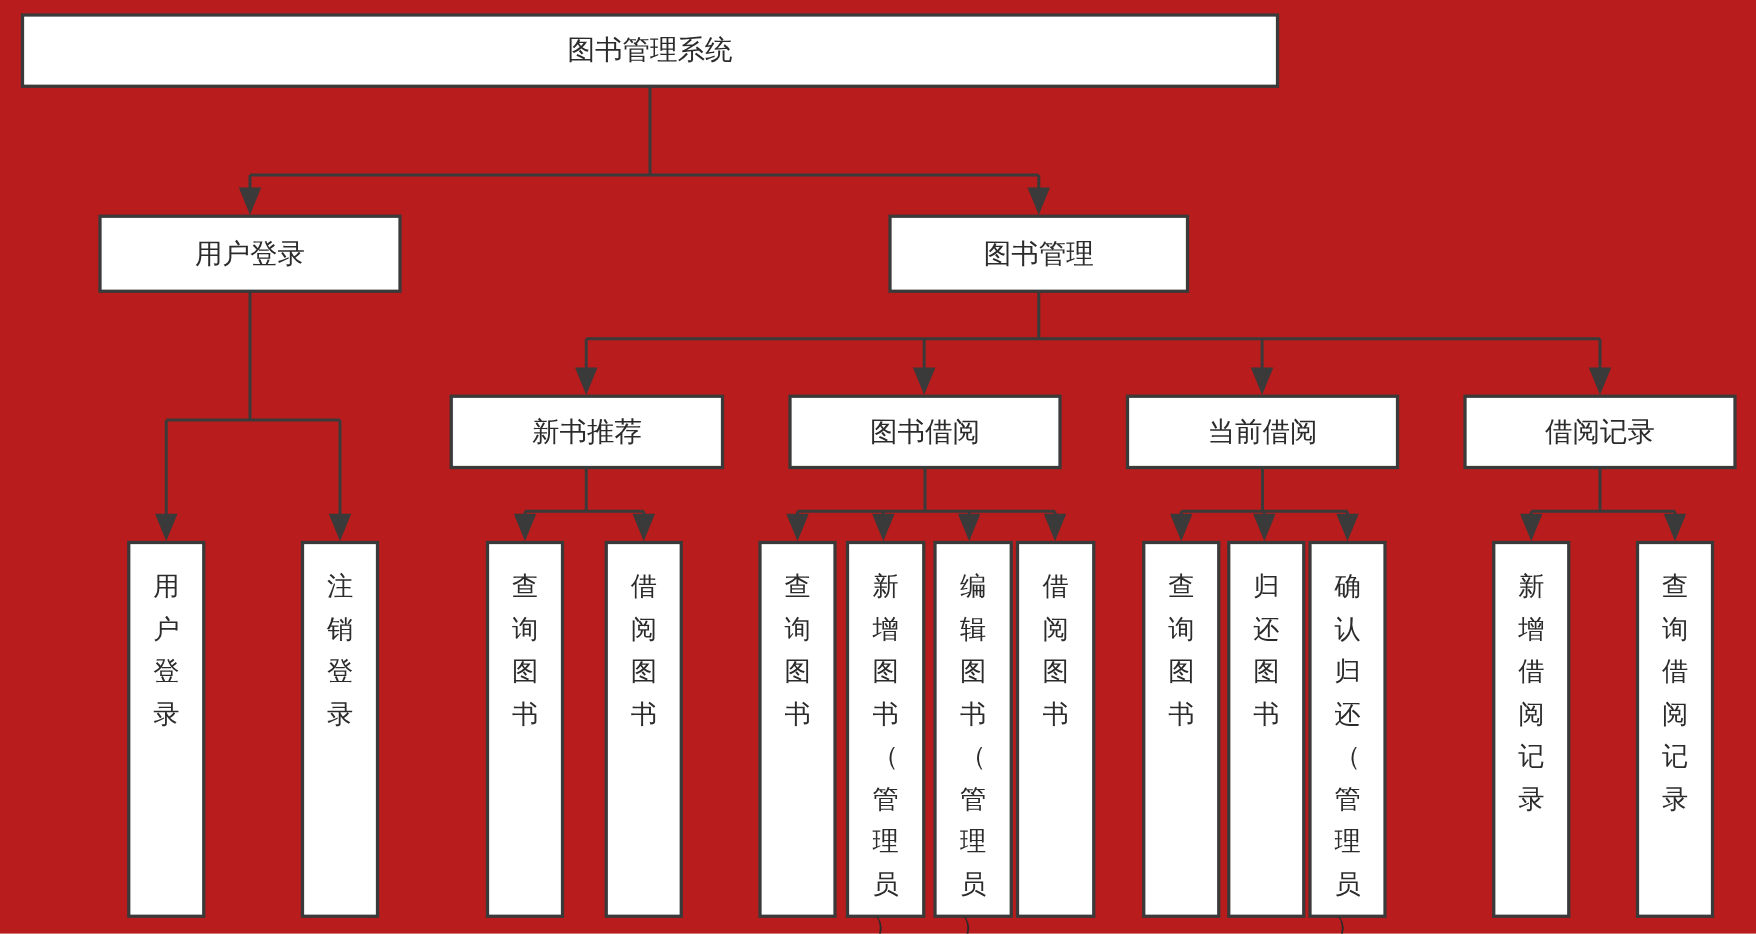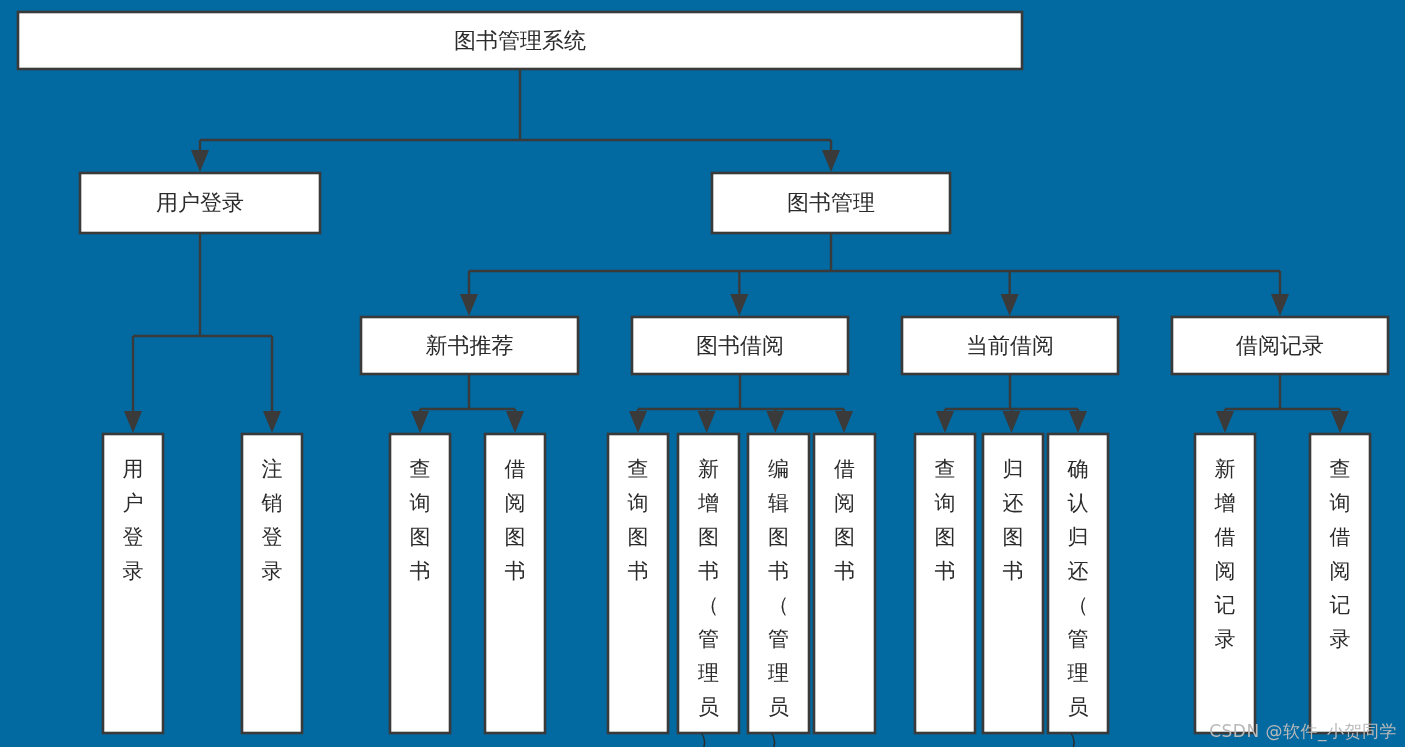--- a/index.html
+++ b/index.html
@@ -10,21 +10,21 @@
   body {
     width: 1405px;
     height: 747px;
     font-family: "DejaVu Sans", "Liberation Sans", sans-serif;
     overflow: hidden;
   }
   #diagram-root {
     position: relative;
     width: 1405px;
     height: 747px;
-    background: #0369a1;
+    background: #b91c1c;
   }
   svg.diagram-canvas {
     position: absolute;
     top: 0;
     left: 0;
     width: 1405px;
     height: 747px;
   }
   .node-box {
     fill: #ffffff;
@@ -246,14 +246,13 @@
       </g>
       <g>
         <rect class="node-box" x="1195" y="434" width="60" height="299"></rect>
         <text class="node-label v" x="1225" y="0" text-anchor="middle"><tspan x="1225" y="470">新</tspan><tspan x="1225" y="504">增</tspan><tspan x="1225" y="538">借</tspan><tspan x="1225" y="572">阅</tspan><tspan x="1225" y="606">记</tspan><tspan x="1225" y="640">录</tspan></text>
       </g>
       <g>
         <rect class="node-box" x="1310" y="434" width="60" height="299"></rect>
         <text class="node-label v" x="1340" y="0" text-anchor="middle"><tspan x="1340" y="470">查</tspan><tspan x="1340" y="504">询</tspan><tspan x="1340" y="538">借</tspan><tspan x="1340" y="572">阅</tspan><tspan x="1340" y="606">记</tspan><tspan x="1340" y="640">录</tspan></text>
       </g>
     </svg>
-  <div class="watermark">CSDN @软件_小贺同学</div>
 </div>
 
 </body></html>

